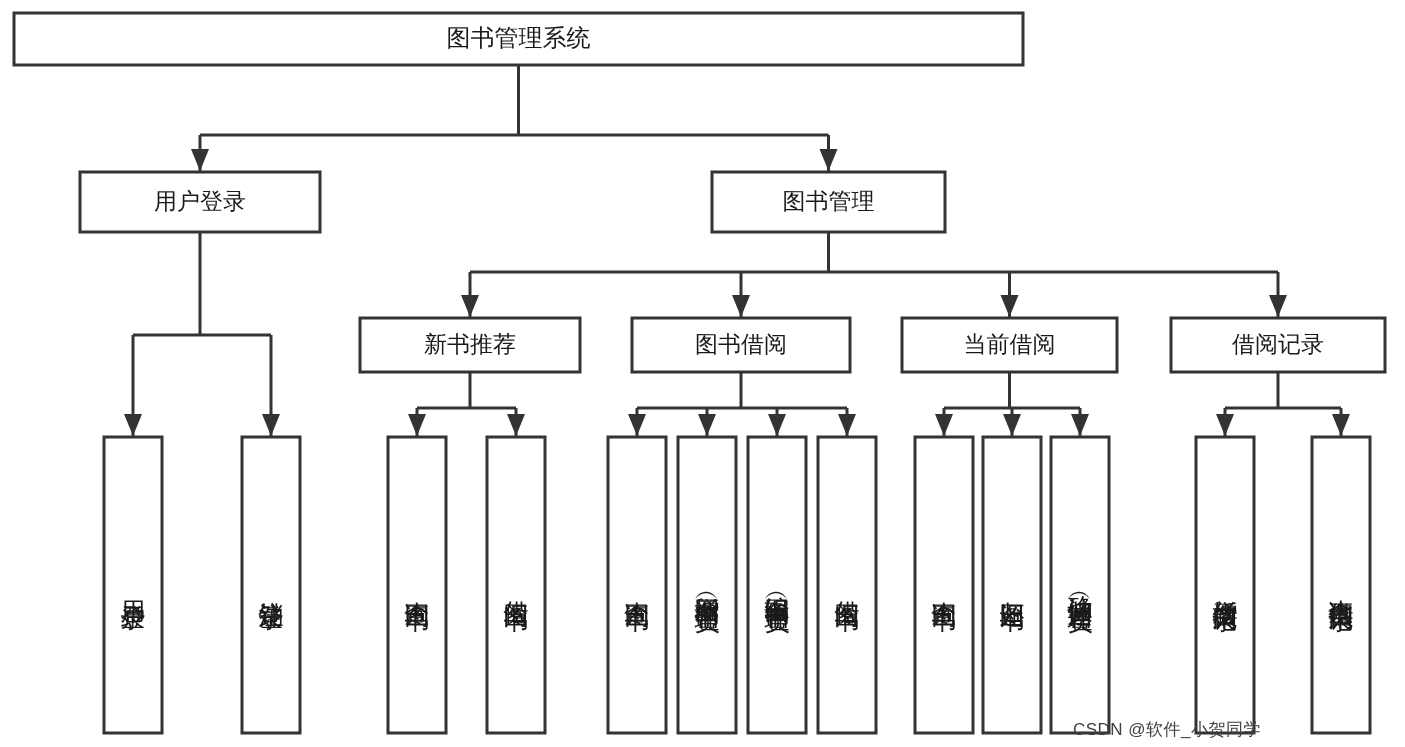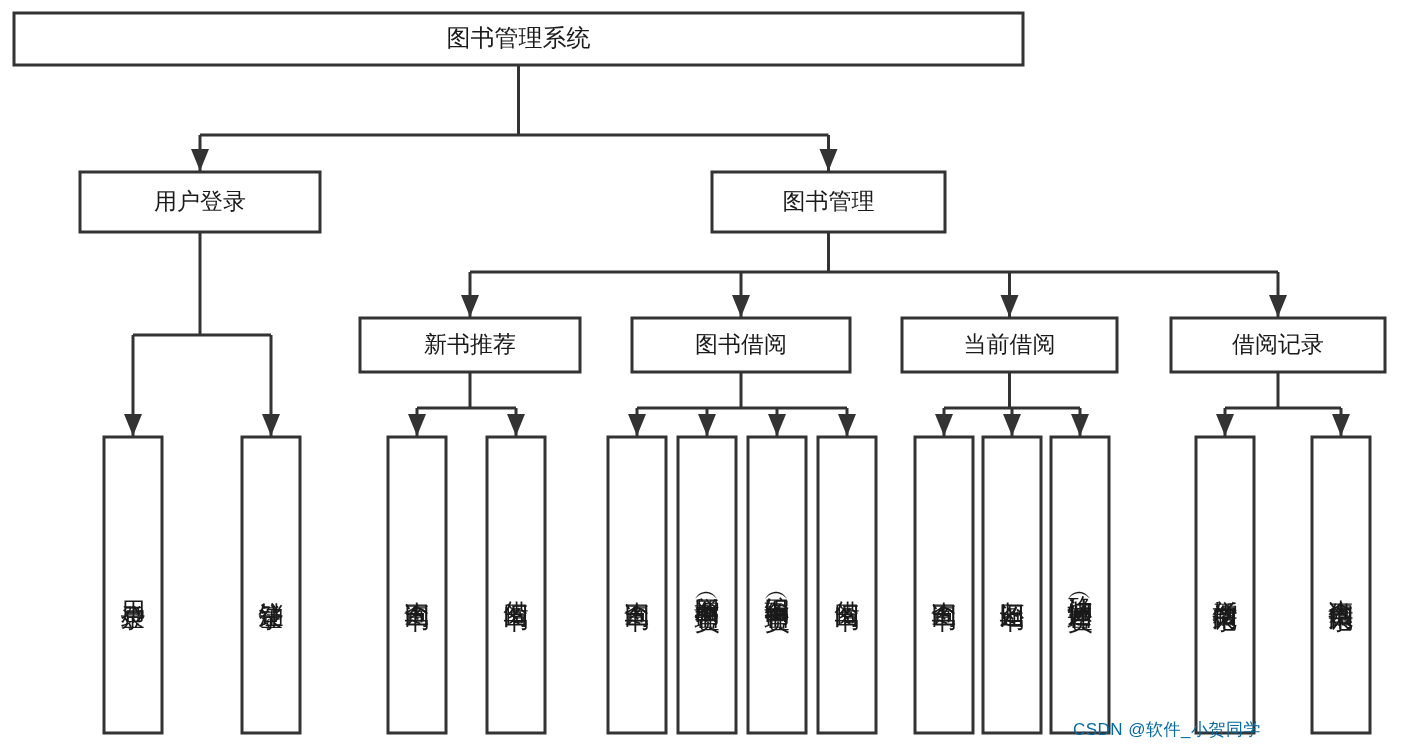--- a/index.html
+++ b/index.html
@@ -72,21 +72,21 @@
     color: #1a1a1a;
     white-space: nowrap;
     text-align: center;
   }
   .watermark {
     position: absolute;
     right: 8px;
     bottom: 6px;
     font-family: "Liberation Sans", "DejaVu Sans", sans-serif;
     font-size: 17px;
-    color: #0369a1;
+    color: #404040;
     white-space: nowrap;
     letter-spacing: 0.5px;
   }
 </style>
 </head>
 <body>
 
 <div id="diagram-root">
 
   <svg class="diagram" viewBox="0 0 1405 747">

